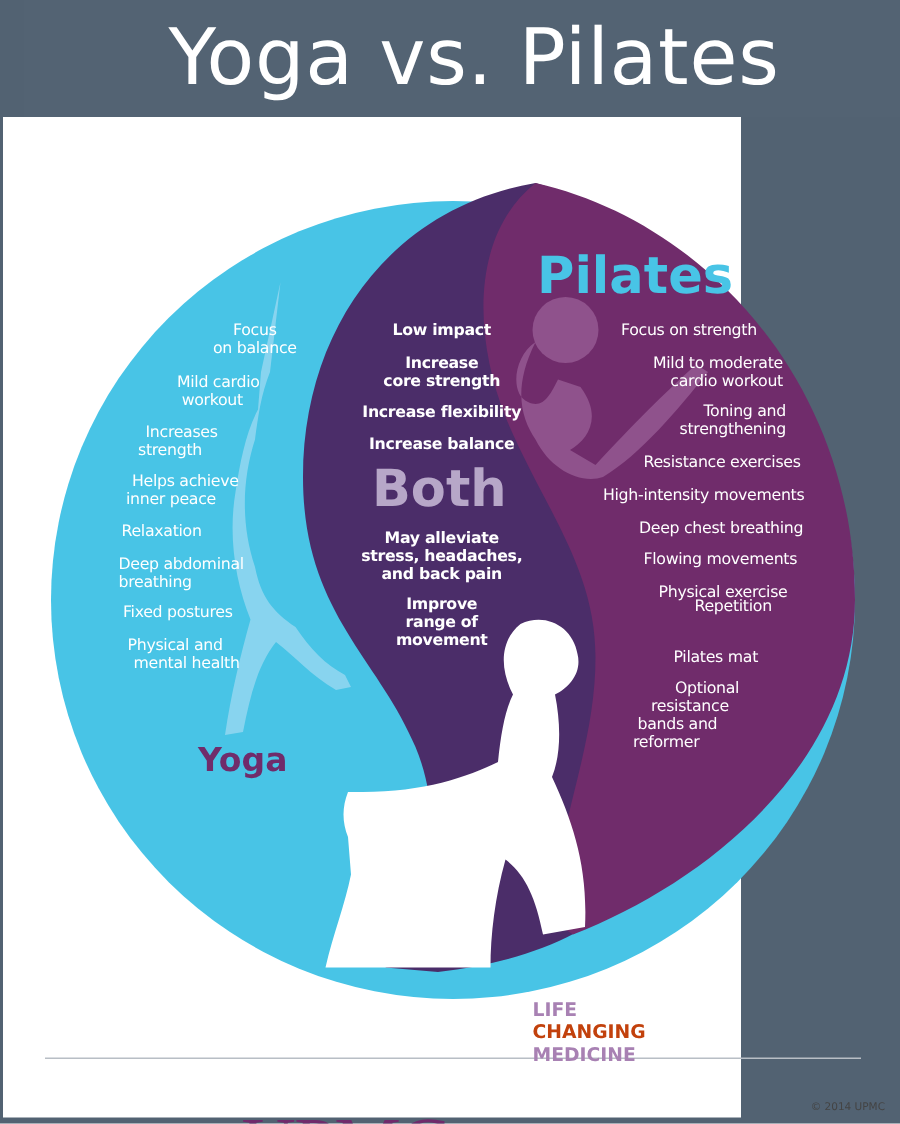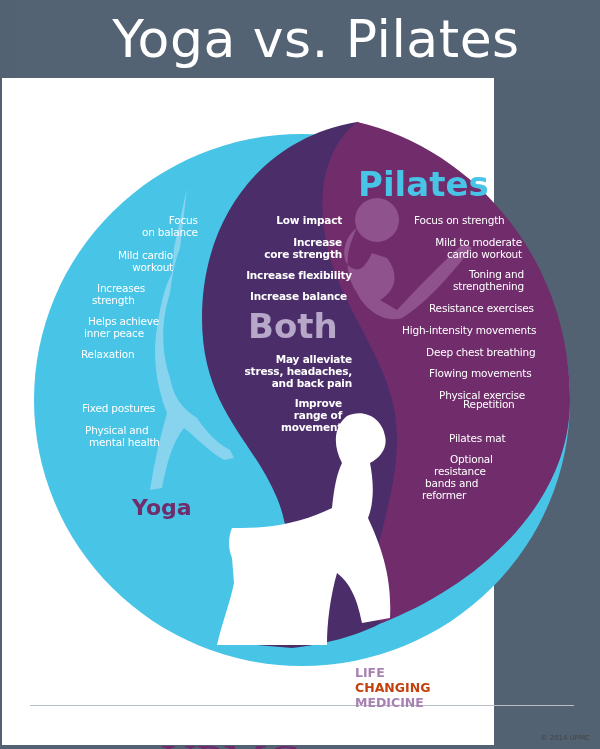--- a/index.html
+++ b/index.html
@@ -22,21 +22,21 @@
   .card {
     position: absolute; left: 2px; top: 78px; width: 492px; height: 667px;
     background: #ffffff;
   }
   svg.art { position: absolute; left: 0; top: 0; }
   .lbl {
     position: absolute; color: #ffffff; font-size: 10.5px; line-height: 12px;
     font-family: "DejaVu Sans", sans-serif; white-space: nowrap;
     letter-spacing: -0.2px;
   }
-  .lbl.c { text-align: right; }
+  .lbl.c { text-align: center; }
   .lbl.r { text-align: right; }
   .big {
     position: absolute; font-weight: 700; font-family: "DejaVu Sans", sans-serif;
   }
   .divider {
     position: absolute; left: 28px; top: 627px; width: 544px; height: 1px; background: #b8bec5;
   }
   .upmc {
     position: absolute; left: 159px; top: 659px; font-family: "Liberation Serif", serif;
     font-size: 50px; line-height: 50px; color: #6f2a6b; letter-spacing: -1px;
@@ -103,20 +103,24 @@
   <div class="lbl" style="left:90px; top:204px;">
     <div style="margin-left:5px">Increases</div>
       <div>strength</div>
     </div>
   <div class="lbl" style="left:82px; top:237px;">
     <div style="margin-left:4px">Helps achieve</div>
       <div>inner peace</div>
     </div>
   <div class="lbl" style="left:79px; top:270px;">
     <div>Relaxation</div>
+    </div>
+  <div class="lbl" style="left:77px; top:292px;">
+    <div>Deep abdominal</div>
+      <div>breathing</div>
     </div>
   <div class="lbl" style="left:80px; top:324px;">
     <div>Fixed postures</div>
     </div>
   <div class="lbl" style="left:83px; top:346px;">
     <div>Physical and</div>
       <div style="margin-left:4px">mental health</div>
     </div>
 
   <div class="lbl c" style="left:245px; top:136px; width:95px; font-weight:700;">

